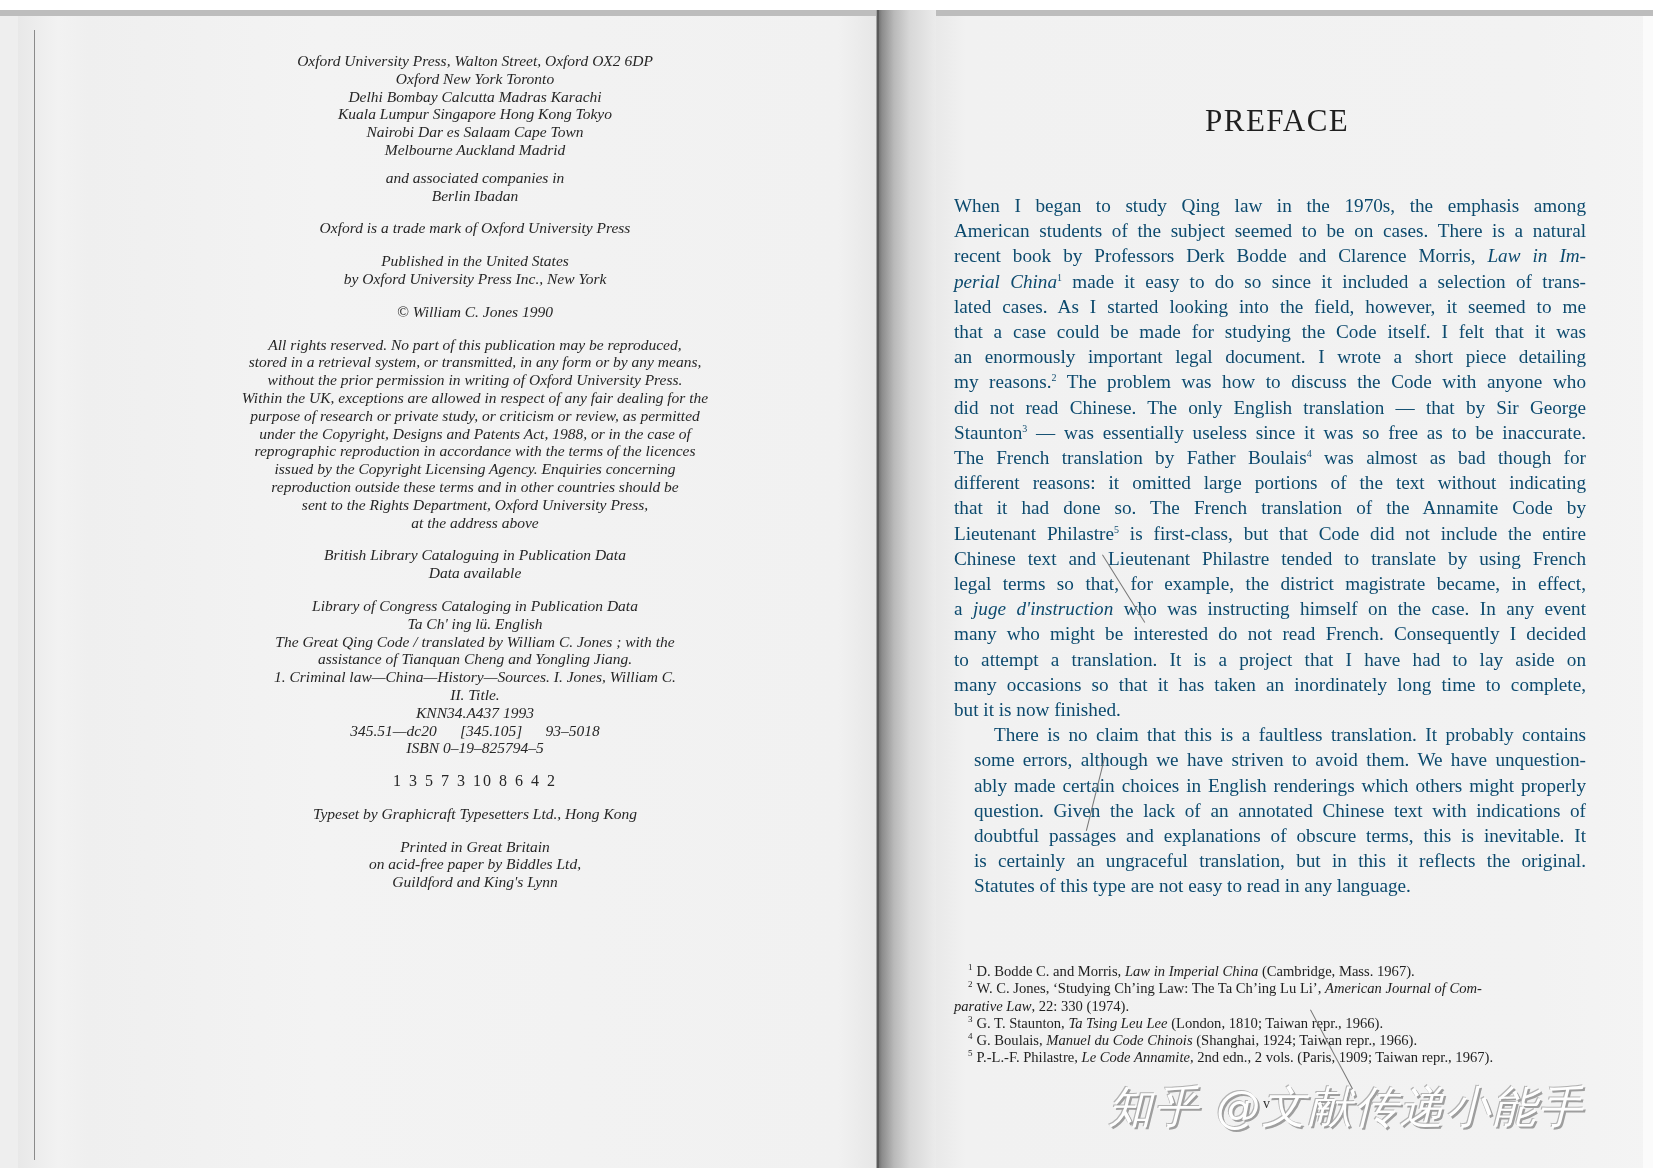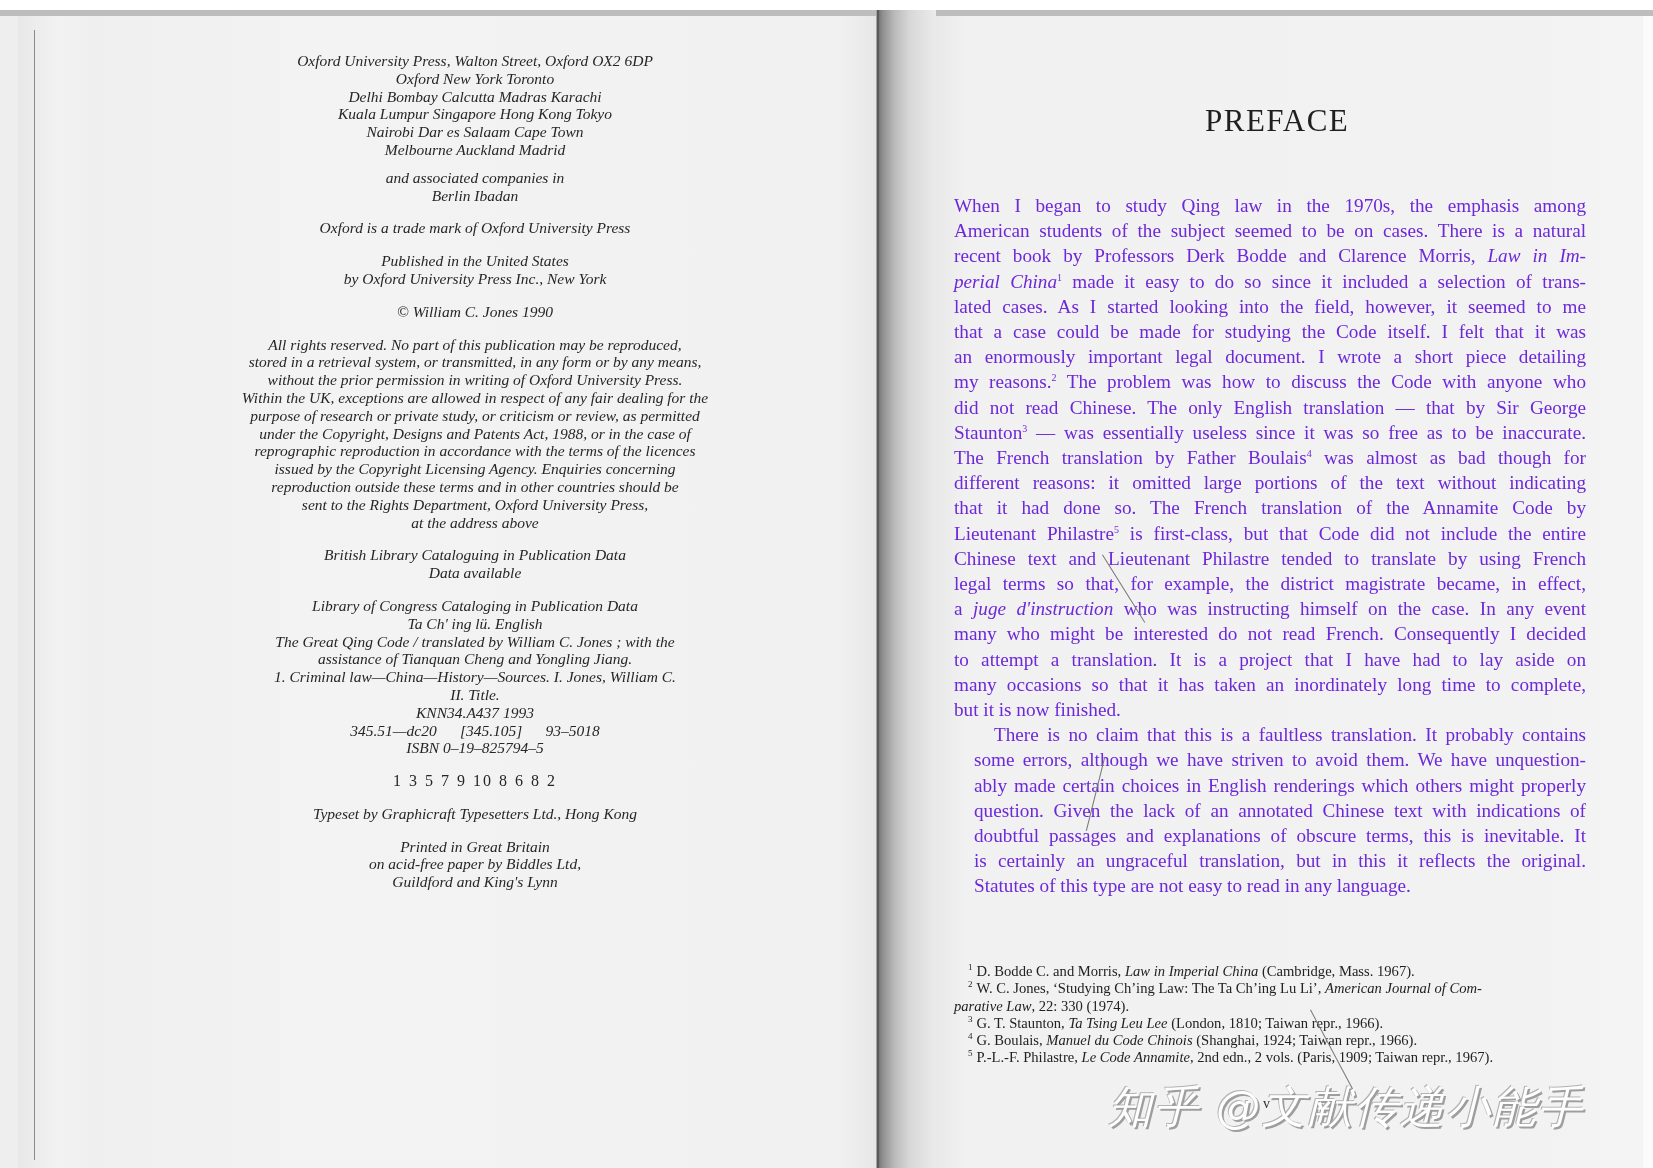--- a/index.html
+++ b/index.html
@@ -48,21 +48,21 @@
   .copyright .line { display: block; white-space: nowrap; }
   .copyright .upright { font-style: normal; letter-spacing: 2px; font-size: 16px; }
   .copyright .gap-s { margin-bottom: 10px; }
 
   
   .preface-title {
     position: absolute; left: 1205px; top: 103px; font-size: 31px; letter-spacing: 1.5px; color: #1f1f1f;
   }
   .body-text {
     position: absolute; left: 954px; top: 193px; width: 632px;
-    font-size: 19.2px; line-height: 25.2px; color: #6d28d9; text-align: justify;
+    font-size: 19.2px; line-height: 25.2px; color: #0c4a6e; text-align: justify;
   }
   .body-text .para { margin: 0; }
   .body-text .para + .para { text-indent: 20px; }
   .body-text .ln { display: block; text-align: justify; text-align-last: justify; white-space: nowrap; }
   .body-text .ln.last { text-align-last: left; }
   sup { font-size: 10px; line-height: 0; vertical-align: 7px; }
   .footnotes {
     position: absolute; left: 954px; top: 963px; width: 632px;
     font-size: 14.6px; line-height: 17.3px; color: #222;
   }
@@ -136,21 +136,21 @@
     <span class="line">Ta Ch' ing lü. English</span>
     <span class="line">The Great Qing Code / translated by William C. Jones ; with the</span>
     <span class="line">assistance of Tianquan Cheng and Yongling Jiang.</span>
     <span class="line">1. Criminal law—China—History—Sources.  I. Jones, William C.</span>
     <span class="line">II. Title.</span>
     <span class="line">KNN34.A437   1993</span>
     <span class="line" style="white-space:pre">345.51—dc20      [345.105]      93–5018</span>
     <span class="line">ISBN 0–19–825794–5</span>
   </div>
   <div class="blk">
-    <span class="line upright">1 3 5 7 9 10 8 6 8 2</span>
+    <span class="line upright">1 3 5 7 3 10 8 6 4 2</span>
   </div>
   <div class="blk">
     <span class="line">Typeset by Graphicraft Typesetters Ltd., Hong Kong</span>
   </div>
   <div class="blk">
     <span class="line">Printed in Great Britain</span>
     <span class="line">on acid-free paper by Biddles Ltd,</span>
     <span class="line">Guildford and King's Lynn</span>
   </div>
 </div>

